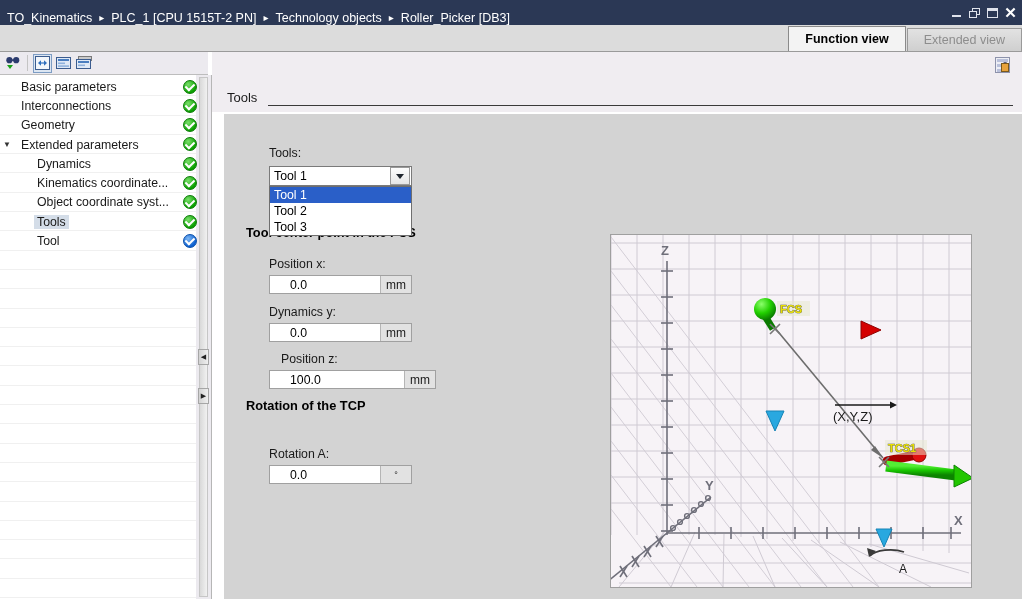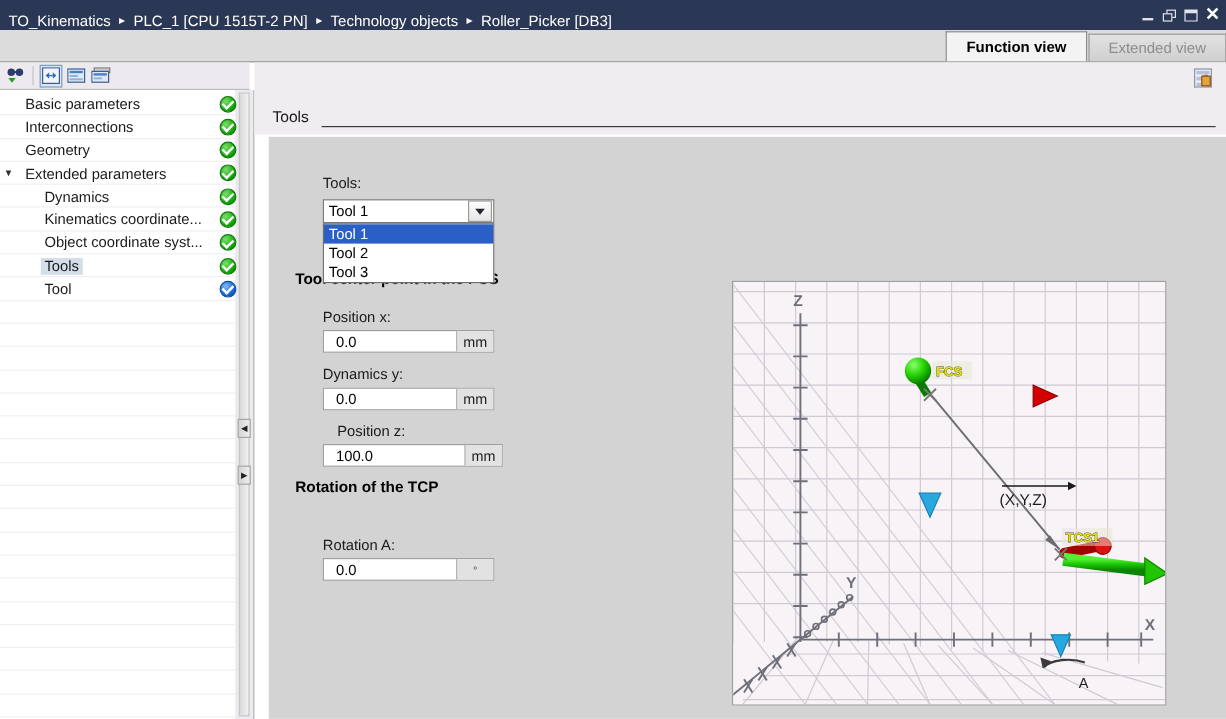--- a/index.html
+++ b/index.html
@@ -158,21 +158,21 @@
   }
 
   .lblsm { position: absolute; font-size: 12.3px; color: #1a1a1a; }
   .lblbold { position: absolute; font-size: 12.8px; color: #000; font-weight: bold; }
 
   .field {
     position: absolute; height: 19px; background: #ffffff;
     border: 1px solid #a0a0a0; display: flex; align-items: center;
     font-size: 12.3px; color: #000;
   }
-  .field .val { padding-left: 10px; flex: 1; }
+  .field .val { padding-left: 20px; flex: 1; }
   .field .unit {
     width: 31px; height: 100%; background: #e2e2e2; border-left: 1px solid #b5b5b5;
     display:flex; align-items:center; justify-content:center; font-size:12px; color:#1a1a1a;
   }
   .field .unit.deg { font-size: 9px; }
 
   
   #combo {
     position: absolute; left: 45px; top: 52px; width: 143px; height: 20px;
     background: #fff; border: 1px solid #7a7a7a; display:flex; align-items:center;
@@ -402,21 +402,21 @@
     <span class="unit">mm</span>
   </div>
 
   <div class="lblsm" style="left:45px; top:191px;">Dynamics y:</div>
   <div class="field" style="left:45px; top:209px; width:143px;">
     <span class="val">0.0</span>
     <span class="unit">mm</span>
   </div>
 
   <div class="lblsm" style="left:57px; top:238px;">Position z:</div>
-  <div class="field" style="left:45px; top:256px; width:150px;">
+  <div class="field" style="left:45px; top:256px; width:167px;">
     <span class="val">100.0</span>
     <span class="unit">mm</span>
   </div>
 
   <div class="lblbold" style="left:22px; top:284px;">Rotation of the TCP</div>
 
   <div class="lblsm" style="left:45px; top:333px;">Rotation A:</div>
   <div class="field" style="left:45px; top:351px; width:143px;">
     <span class="val">0.0</span>
     <span class="unit deg">°</span>

